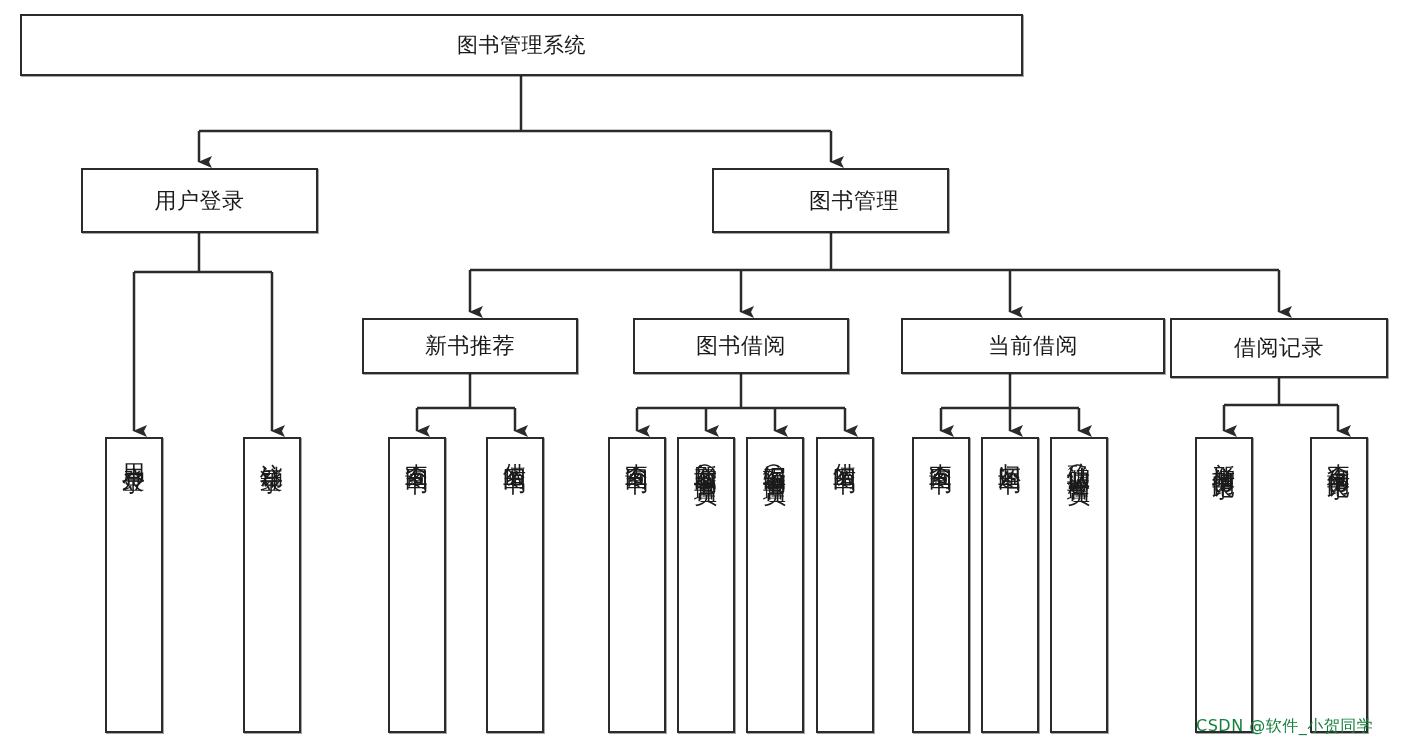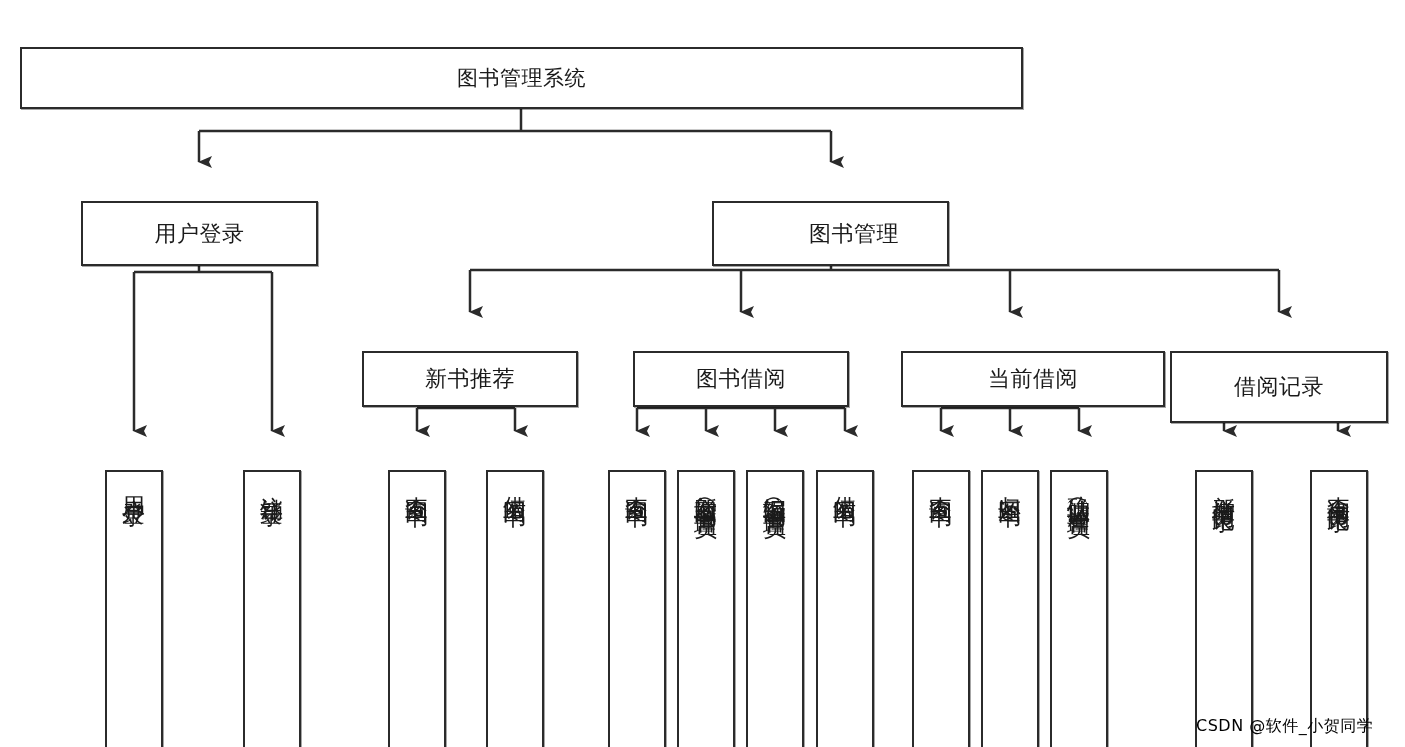--- a/index.html
+++ b/index.html
@@ -28,21 +28,20 @@
   }
   .node {
     position: absolute;
     box-sizing: border-box;
     border: 2px solid #2b2b2b;
     background: #ffffff;
     display: flex;
     align-items: center;
     justify-content: center;
     box-shadow: 1px 1px 0 rgba(0,0,0,0.35);
-    margin-top: 33px;
   }
   .node .label {
     color: #1a1a1a;
     line-height: 1.18;
     letter-spacing: 0.5px;
     text-align: center;
     white-space: pre;
   }
   
   .node.horiz .label {
@@ -59,21 +58,21 @@
   }
   .node.vert .label {
     writing-mode: vertical-rl;
     text-orientation: upright;
     font-size: 23px;
     line-height: 1.05;
     letter-spacing: 3px;
   }
   .watermark {
     position: absolute;
-    color: #000000;
+    color: #15803d;
     font-size: 16px;
     letter-spacing: 0.5px;
     white-space: nowrap;
     user-select: none;
   }
 </style>
 </head>
 <body>
 
 <div id="canvas">
@@ -142,21 +141,21 @@
 
   <div class="node lvl1" style="left:633px; top:318px; width:216px; height:56px;">
     <span class="label">图书借阅</span>
   </div>
   <div class="node lvl1" style="left:362px; top:318px; width:216px; height:56px;">
     <span class="label">新书推荐</span>
   </div>
   <div class="node lvl1" style="left:901px; top:318px; width:264px; height:56px;">
     <span class="label">当前借阅</span>
   </div>
-  <div class="node lvl1" style="left:1170px; top:318px; width:218px; height:72px;">
+  <div class="node lvl1" style="left:1170px; top:318px; width:218px; height:60px;">
     <span class="label">借阅记录</span>
   </div>
 
   <div class="node vert" style="left:105px; top:437px; width:58px; height:296px;">
     <span class="label">用户登录</span>
   </div>
   <div class="node vert" style="left:243px; top:437px; width:58px; height:296px;">
     <span class="label">注销登录</span>
   </div>
 

